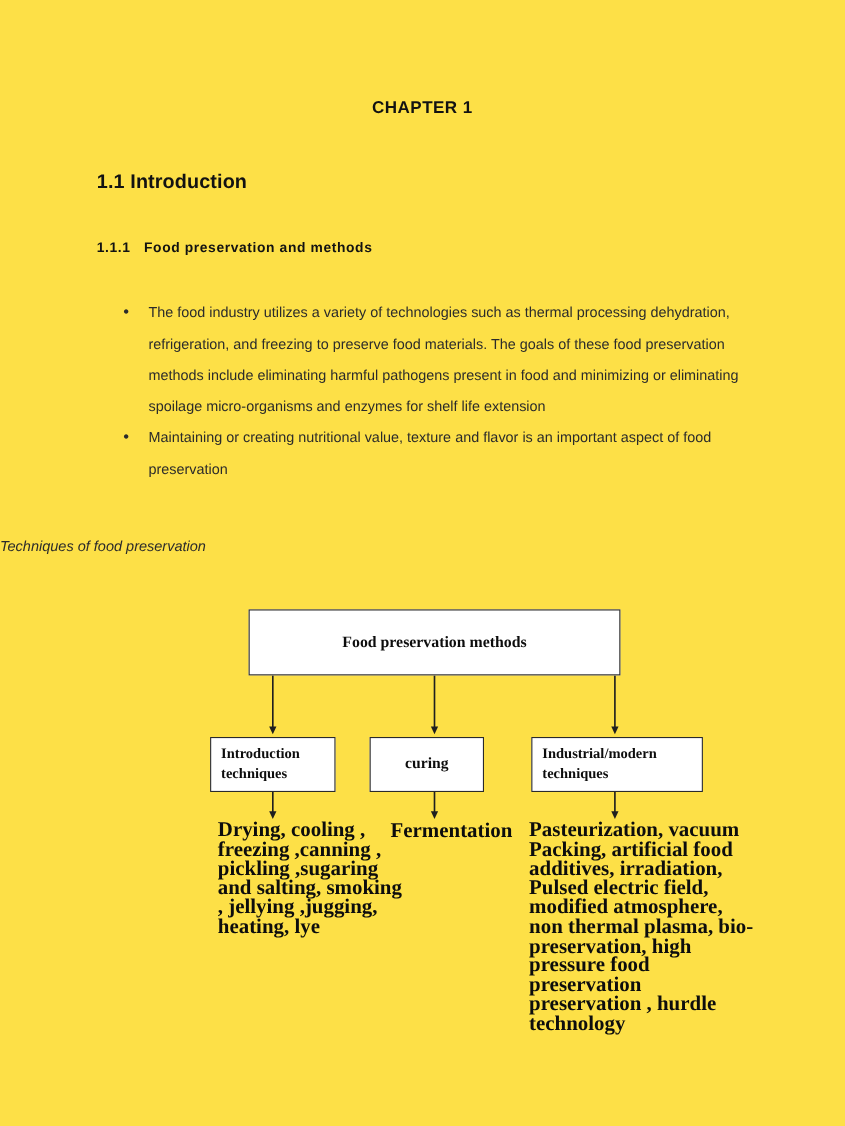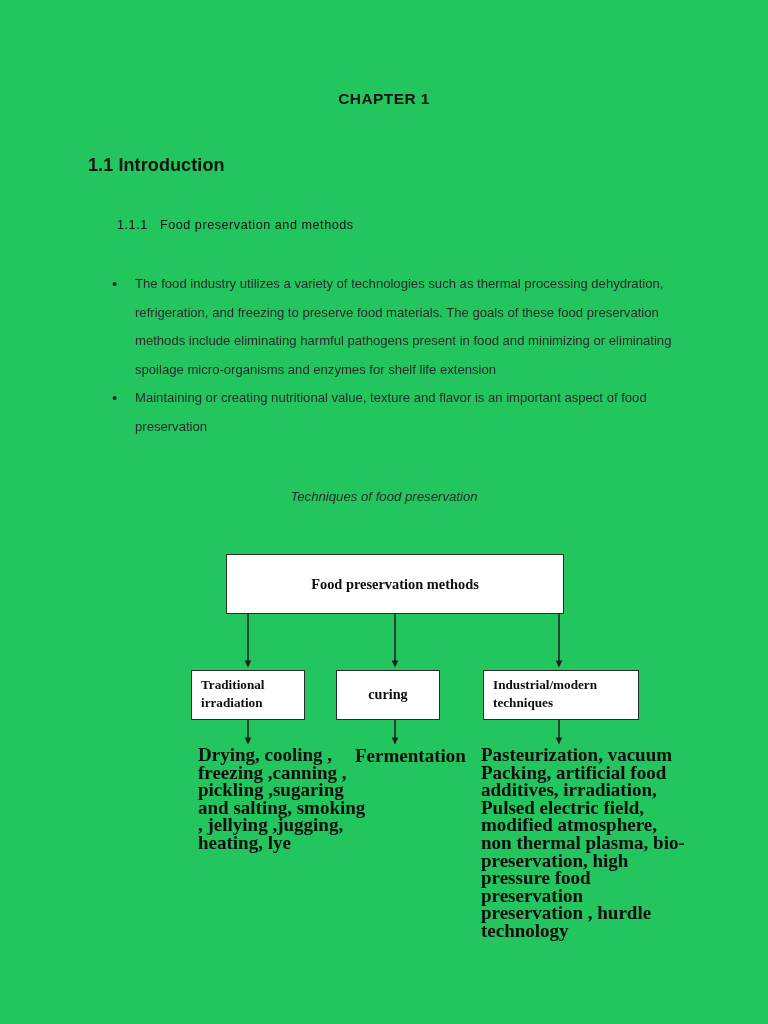--- a/index.html
+++ b/index.html
@@ -14,21 +14,21 @@
     position: relative;
     overflow: hidden;
     font-family: "Liberation Sans", sans-serif;
     color: #1a1a1a;
     -webkit-font-smoothing: antialiased;
   }
 
   .page {
     position: absolute;
     inset: 0;
-    background: #22c55e;
+    background: #fde047;
   }
 
   
   .chapter-title {
     position: absolute;
     top: 90px;
     left: 0;
     width: 768px;
     text-align: center;
     font-size: 15.5px;
@@ -45,25 +45,24 @@
     font-weight: 700;
     letter-spacing: 0.1px;
     color: #121212;
   }
 
   .subsection-heading {
     position: absolute;
     top: 218px;
     left: 88px;
     font-size: 12.6px;
-    font-weight: 400;
+    font-weight: 700;
     letter-spacing: 0.55px;
     color: #121212;
     white-space: pre;
-    margin-left: 29px;
   }
 
   
   .bullet-list {
     position: absolute;
     top: 270px;
     left: 110px;
     width: 570px;
     margin: 0;
     padding: 0;
@@ -85,21 +84,21 @@
     line-height: 28.6px;
     color: #2b2b2b;
   }
 
   
   .figure-caption {
     position: absolute;
     top: 489px;
     left: 0;
     width: 768px;
-    text-align: center;
+    text-align: left;
     font-style: italic;
     font-size: 13.2px;
     color: #2b2b2b;
   }
 
   
   .diagram {
     position: absolute;
     top: 0;
     left: 0;
@@ -202,21 +201,21 @@
       <line x1="395" y1="614" x2="395" y2="664" stroke="#1f1f1f" stroke-width="1.5" marker-end="url(#arrowhead)"></line>
       <line x1="559" y1="614" x2="559" y2="664" stroke="#1f1f1f" stroke-width="1.5" marker-end="url(#arrowhead)"></line>
 
       <line x1="248" y1="720" x2="248" y2="741" stroke="#1f1f1f" stroke-width="1.5" marker-end="url(#arrowhead)"></line>
       <line x1="395" y1="720" x2="395" y2="741" stroke="#1f1f1f" stroke-width="1.5" marker-end="url(#arrowhead)"></line>
       <line x1="559" y1="720" x2="559" y2="741" stroke="#1f1f1f" stroke-width="1.5" marker-end="url(#arrowhead)"></line>
     </svg>
 
     <div class="node node-root">Food preservation methods</div>
 
-    <div class="node node-child node-traditional">Traditional irradiation</div>
+    <div class="node node-child node-traditional">Introduction techniques</div>
 
     <div class="node node-child node-curing">curing</div>
 
     <div class="node node-child node-industrial">Industrial/modern techniques</div>
 
     <div class="leaf-text leaf-traditional">Drying, cooling , freezing ,canning , pickling ,sugaring and salting, smoking , jellying ,jugging, heating, lye</div>
 
     <div class="leaf-text leaf-fermentation">Fermentation</div>
 
     <div class="leaf-text leaf-industrial">Pasteurization, vacuum Packing, artificial food additives, irradiation, Pulsed electric field, modified atmosphere, non thermal plasma, bio-preservation, high pressure food preservation preservation , hurdle technology</div>

